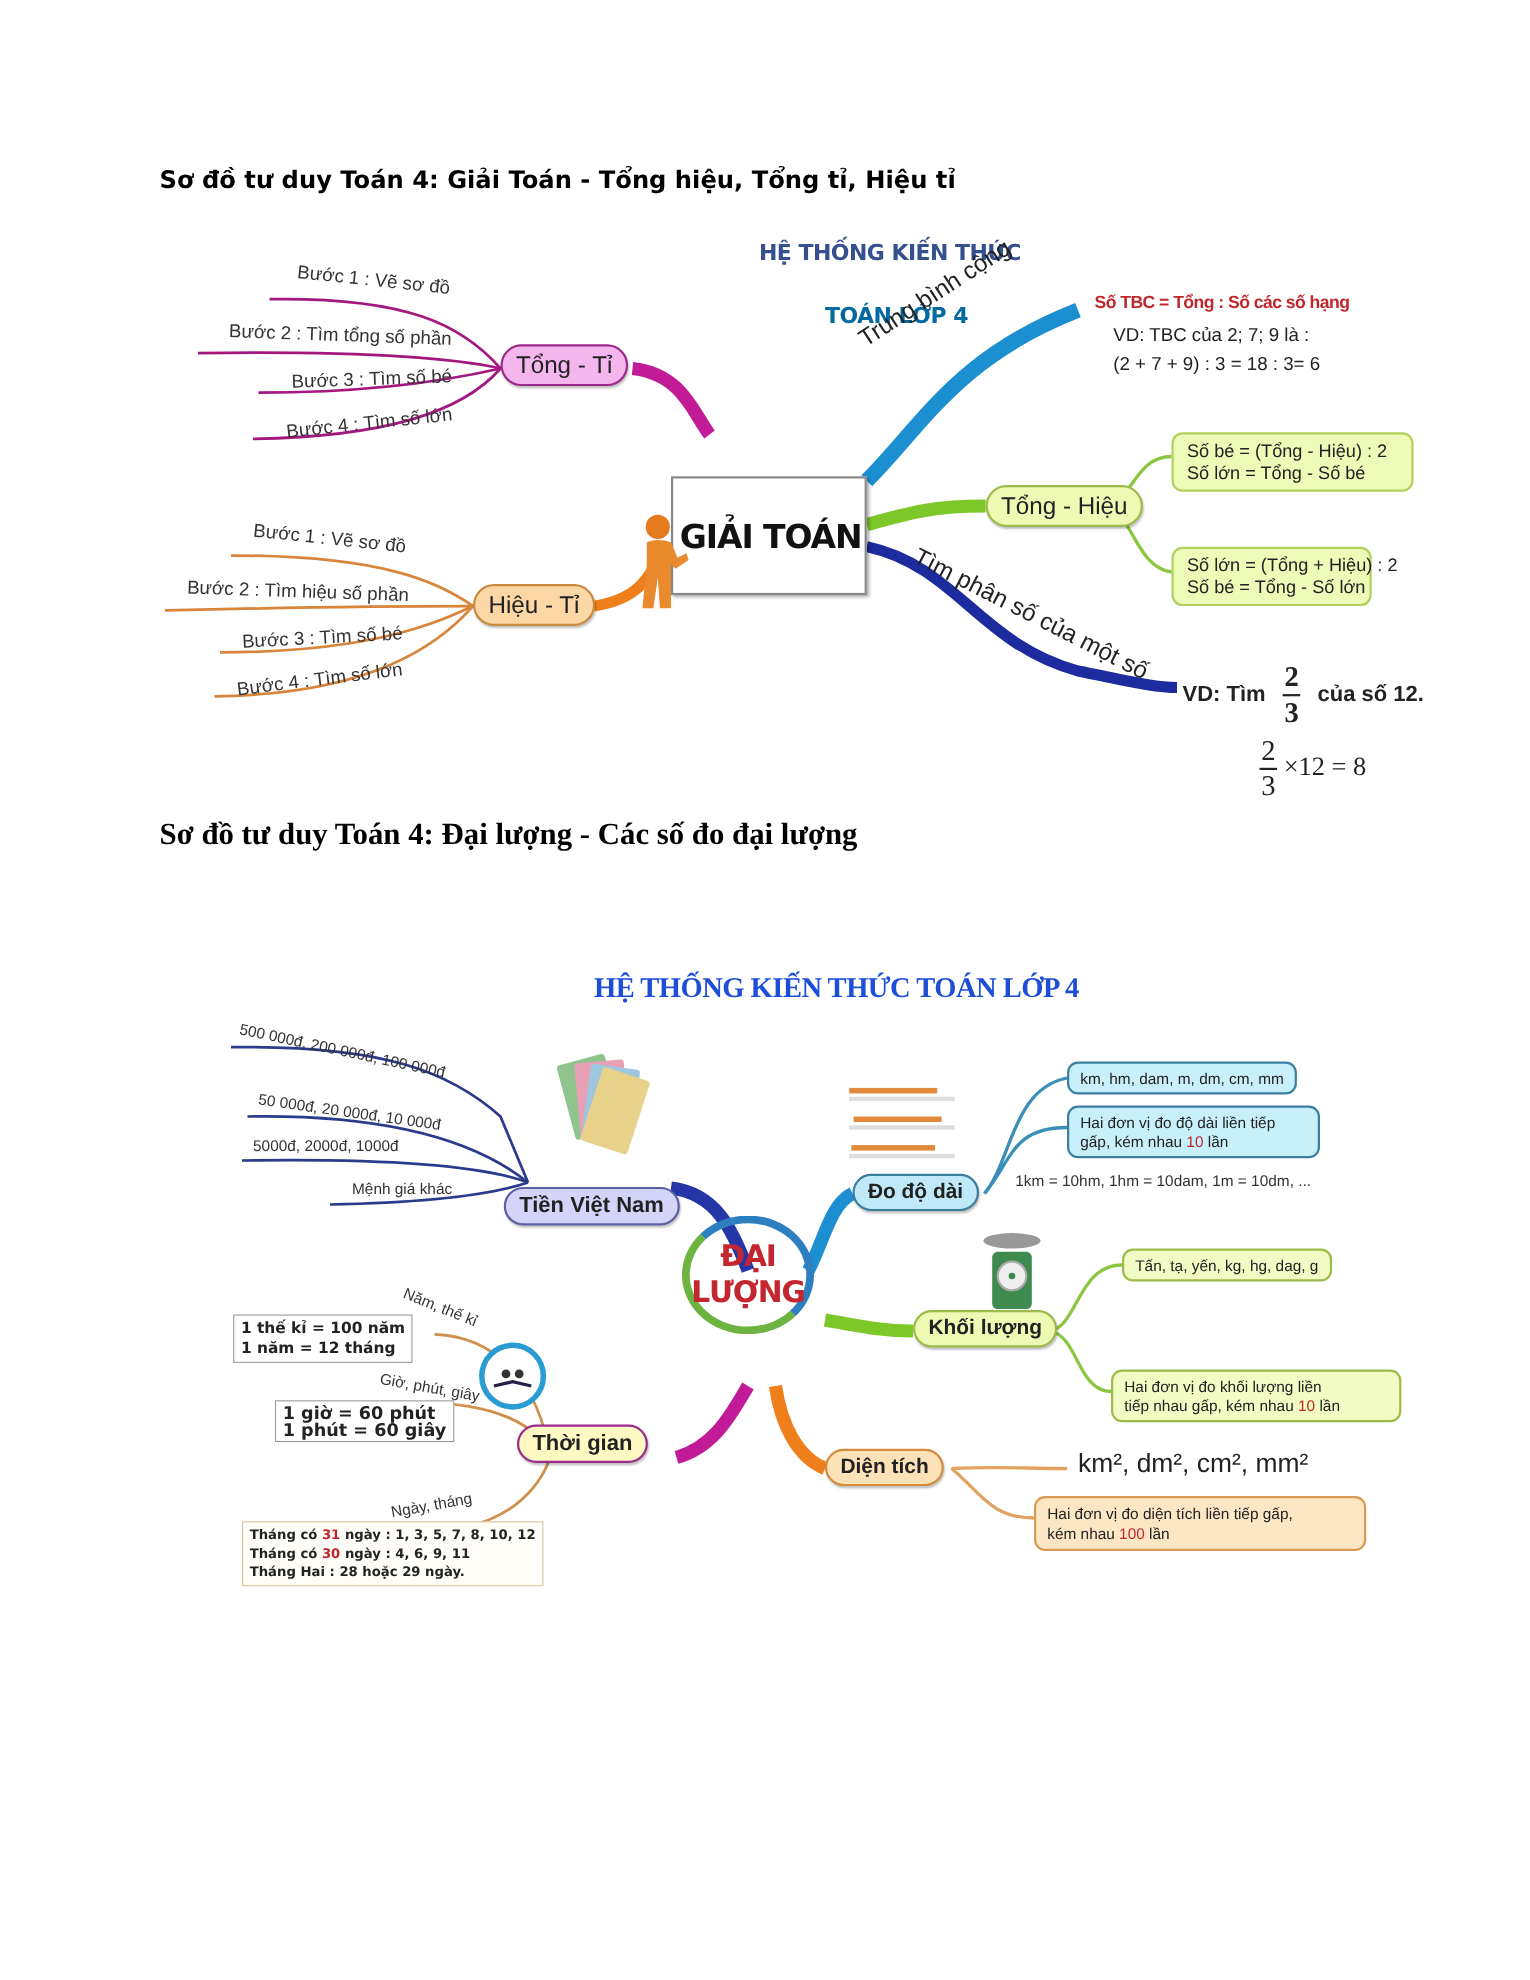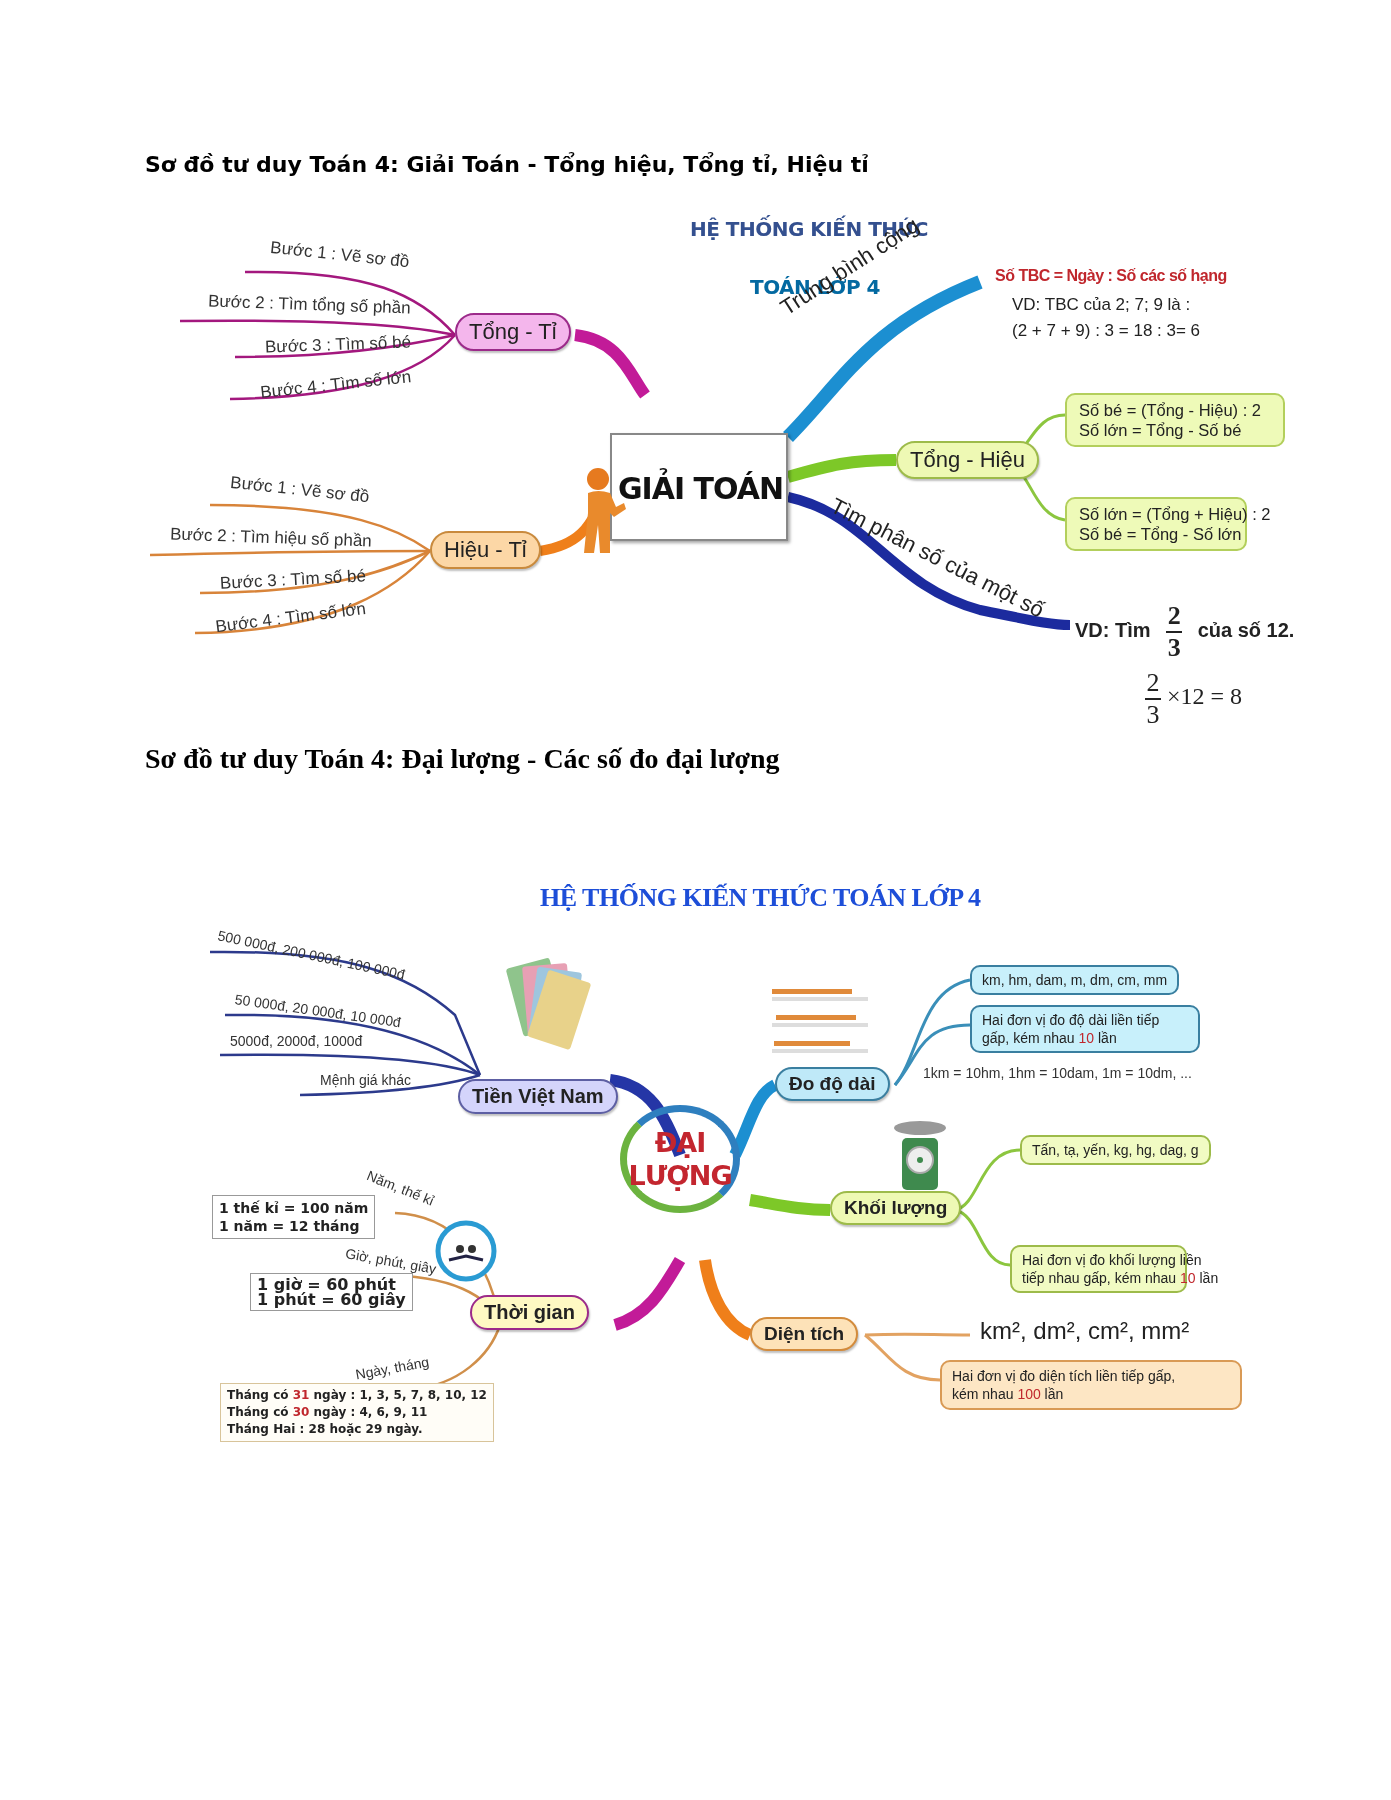--- a/index.html
+++ b/index.html
@@ -81,21 +81,21 @@
 
   <div class="abs center-board">
     <span>GIẢI TOÁN</span>
   </div>
   <svg class="abs" style="left:428px; top:250px; width:50px; height:90px;" viewBox="0 0 50 90">
     <circle cx="20" cy="14" r="11" fill="#e67a1f"></circle>
     <path d="M10 28 Q20 24 32 28 L38 42 L46 38 L48 44 L36 52 L32 48 L32 88 L22 88 L20 60 L16 88 L6 88 L10 48 Z" fill="#e98a2c"></path>
   </svg>
 
   <div class="abs" style="left:640px; top:80px; font-size:22px; color:#222; transform:rotate(-33deg); transform-origin:left bottom;">Trung bình cộng</div>
-  <div class="abs red" style="left:845px; top:52px; font-size:16px; font-weight:bold; letter-spacing:-0.5px;">Số TBC = Ngày : Số các số hạng</div>
+  <div class="abs red" style="left:845px; top:52px; font-size:16px; font-weight:bold; letter-spacing:-0.5px;">Số TBC = Tổng : Số các số hạng</div>
   <div class="abs" style="left:862px; top:80px; font-size:17px;">VD: TBC của 2; 7; 9 là :</div>
   <div class="abs" style="left:862px; top:106px; font-size:17px;">(2 + 7 + 9) : 3 = 18 : 3= 6</div>
 
   <div class="abs node" style="left:746px; top:226px; background:#eef9b4; border-color:#9dbb4a;">Tổng - Hiệu</div>
   <div class="abs box" style="left:915px; top:178px; width:220px; background:#eefab8; border-color:#b3cf5c;">
     <div>Số bé = (Tổng - Hiệu) : 2</div>
     <div>Số lớn = Tổng - Số bé</div>
   </div>
   <div class="abs box" style="left:915px; top:282px; width:182px; background:#eefab8; border-color:#b3cf5c;">
     <div>Số lớn = (Tổng + Hiệu) : 2</div>
@@ -215,21 +215,21 @@
   <div class="abs" style="left:773px; top:210px; font-size:14px; color:#333;">1km = 10hm, 1hm = 10dam, 1m = 10dm, ...</div>
 
   <svg class="abs" style="left:740px; top:265px; width:60px; height:75px;" viewBox="0 0 60 75">
     <ellipse cx="30" cy="8" rx="26" ry="7" fill="#999"></ellipse>
     <rect x="12" y="18" width="36" height="52" rx="5" fill="#3f8a4e"></rect>
     <circle cx="30" cy="40" r="13" fill="#eee" stroke="#aaa" stroke-width="2"></circle>
     <circle cx="30" cy="40" r="3" fill="#3f8a4e"></circle>
   </svg>
   <div class="abs node" style="left:680px; top:336px; background:#eef9b4; border-color:#9dbb4a; font-size:19px; font-weight:bold;">Khối lượng</div>
   <div class="abs box" style="left:870px; top:280px; background:#f1fbc3; border-color:#9dbb4a; font-size:14px; padding:3px 10px;">Tấn, tạ, yến, kg, hg, dag, g</div>
-  <div class="abs box" style="left:860px; top:390px; width:177px; background:#f1fbc3; border-color:#9dbb4a; font-size:14px; line-height:18px; padding:4px 10px;">
+  <div class="abs box" style="left:860px; top:390px; width:264px; background:#f1fbc3; border-color:#9dbb4a; font-size:14px; line-height:18px; padding:4px 10px;">
     <div>Hai đơn vị đo khối lượng liền</div>
     <div><span>tiếp nhau gấp, kém nhau </span><span class="red">10</span><span> lần</span></div>
   </div>
 
   <div class="abs node" style="left:600px; top:462px; background:#fde2b8; border-color:#d38b3c; font-size:19px; font-weight:bold;">Diện tích</div>
   <div class="abs" style="left:830px; top:462px; font-size:24px; color:#222;">km², dm², cm², mm²</div>
   <div class="abs box" style="left:790px; top:505px; width:302px; background:#fde6c4; border-color:#d99a55; font-size:14px; line-height:18px; padding:5px 10px;">
     <div>Hai đơn vị đo diện tích liền tiếp gấp,</div>
     <div><span>kém nhau </span><span class="red">100</span><span> lần</span></div>
   </div>

